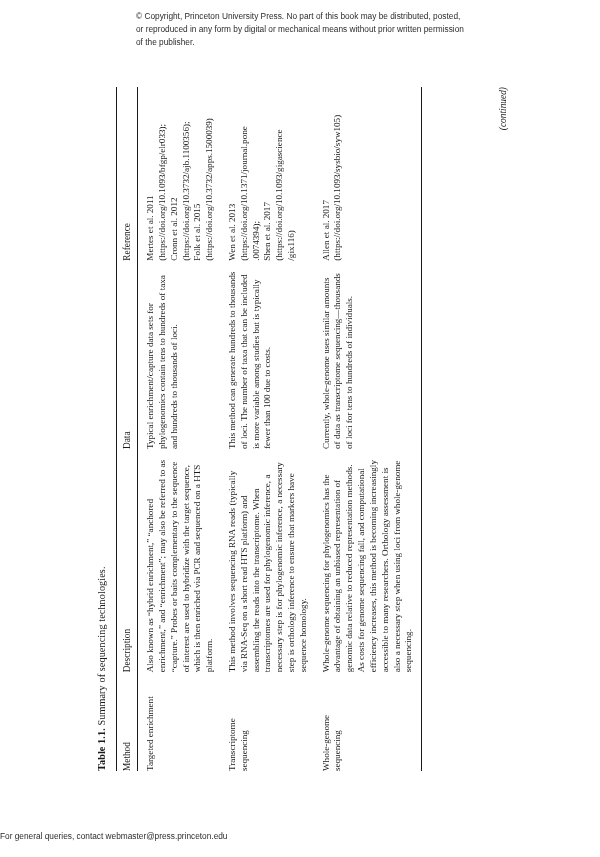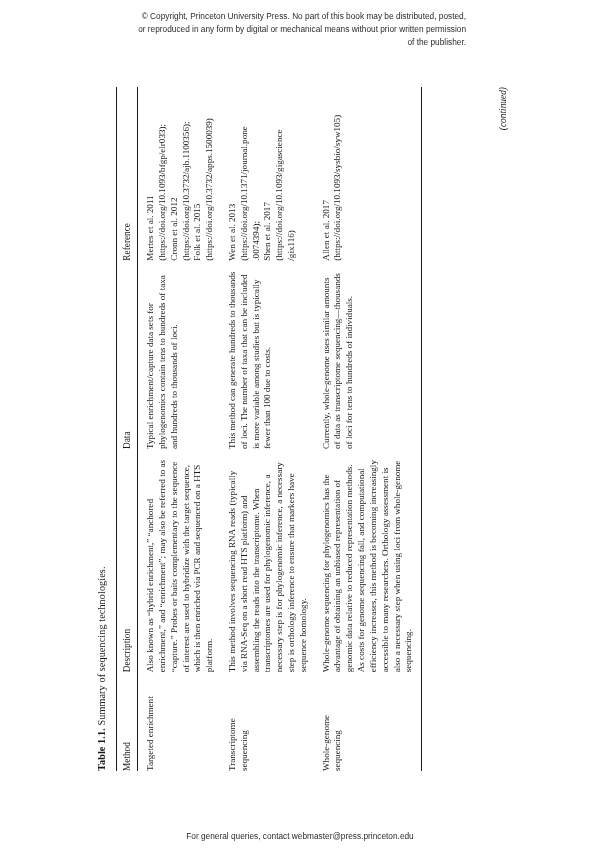--- a/index.html
+++ b/index.html
@@ -20,28 +20,28 @@
   
   .copyright {
     position: absolute;
     top: 10px;
     left: 136px;
     width: 330px;
     font-family: "Liberation Sans", sans-serif;
     font-size: 8.3px;
     line-height: 1.55;
     color: #2b2b2b;
-    text-align: right;
+    text-align: left;
   }
   .footer {
     position: absolute;
     bottom: 16px;
     left: 0;
     width: 600px;
-    text-align: center;
+    text-align: left;
     font-family: "Liberation Sans", sans-serif;
     font-size: 8.3px;
     color: #2b2b2b;
   }
 
   
   
   .rot-canvas {
     position: absolute;
     width: 700px;

